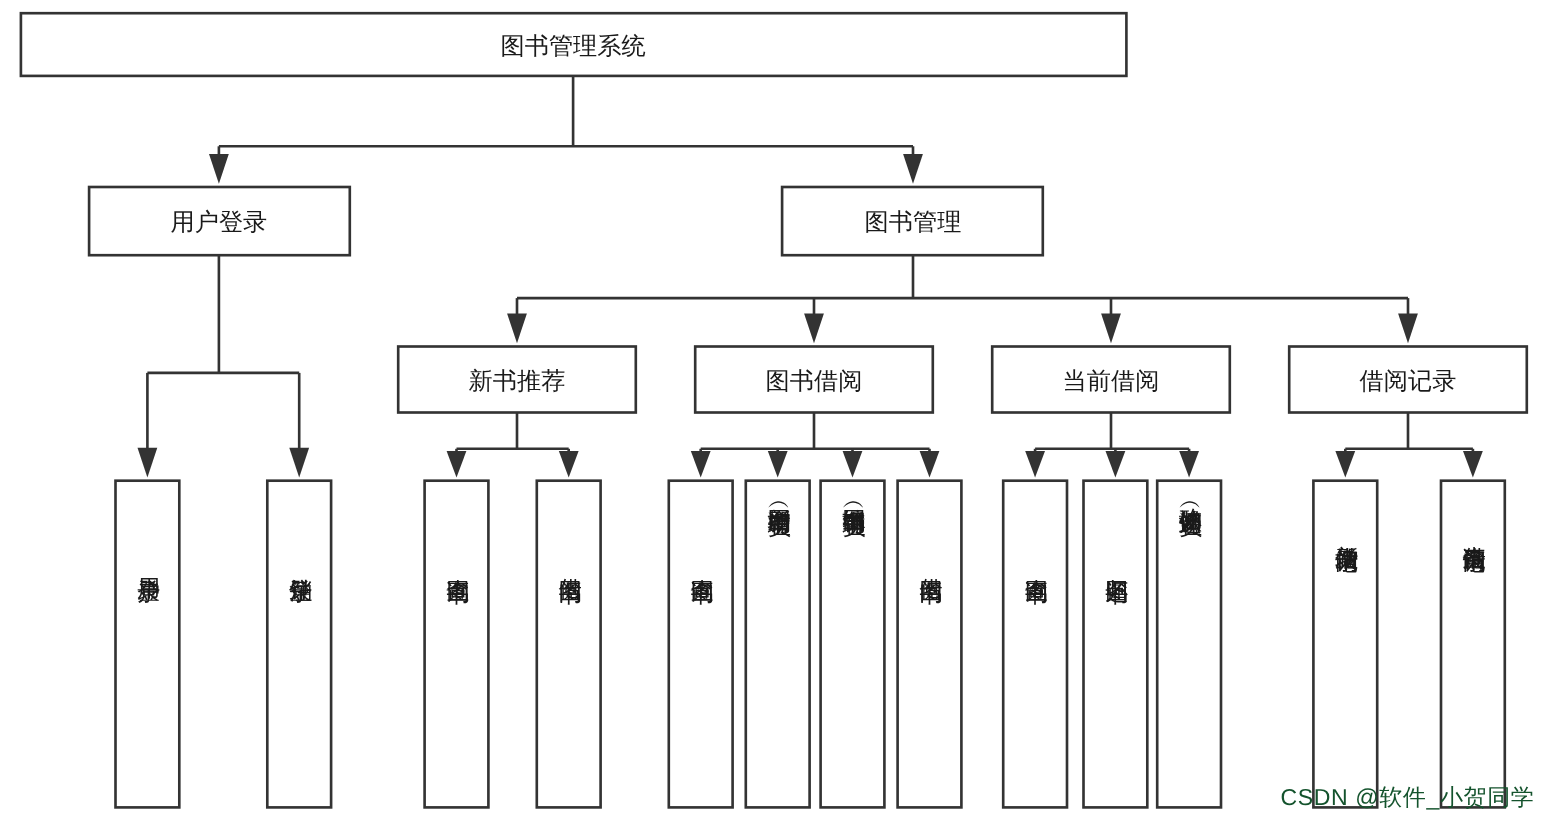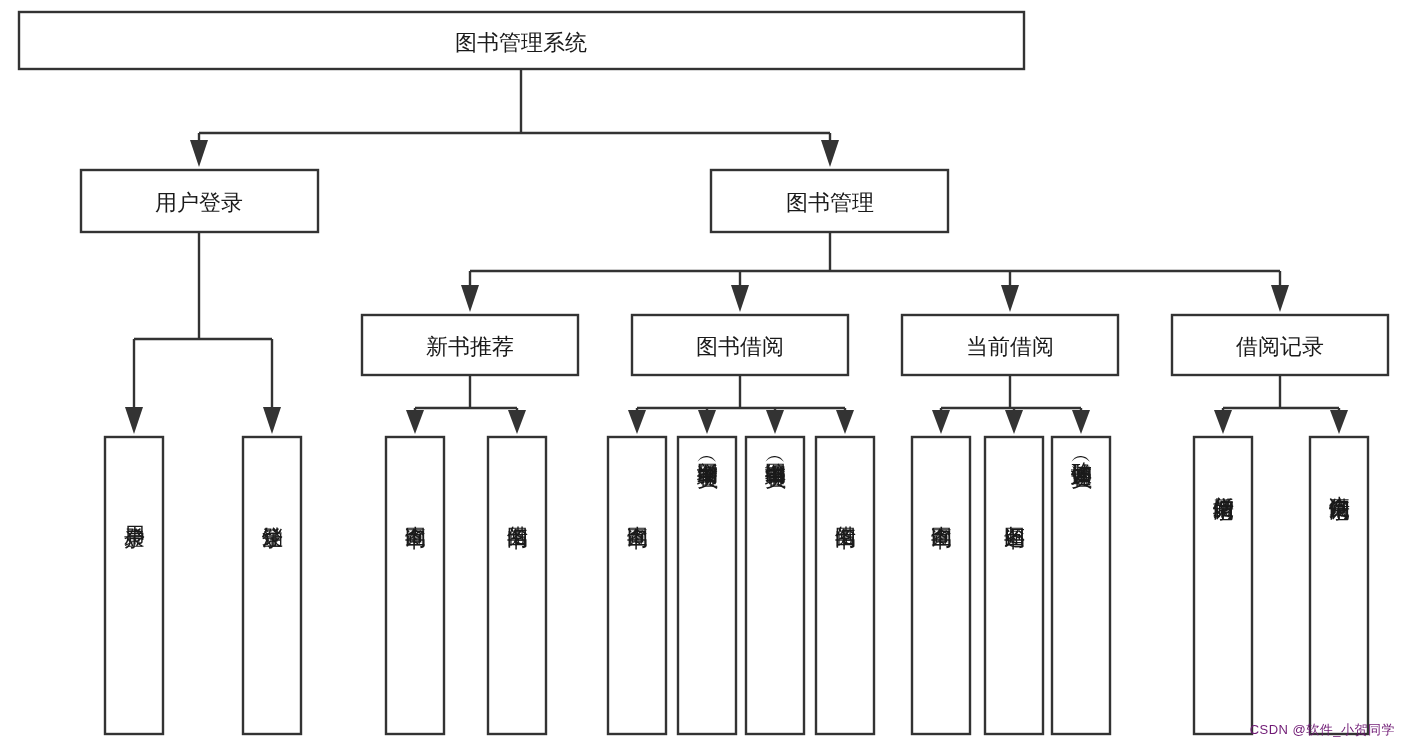--- a/index.html
+++ b/index.html
@@ -62,22 +62,22 @@
     line-height: 1.18;
     color: #1a1a1a;
     letter-spacing: 1px;
     white-space: nowrap;
   }
   .watermark {
     position: absolute;
     right: 10px;
     bottom: 8px;
     font-family: "Liberation Sans", "DejaVu Sans", sans-serif;
-    font-size: 13px;
-    color: #701a75;
+    font-size: 21px;
+    color: #14532d;
     letter-spacing: 0.5px;
     white-space: nowrap;
   }
 </style>
 </head>
 <body>
 
 <div id="diagram-root">
 
   <svg class="diagram" viewBox="0 0 1405 747">

